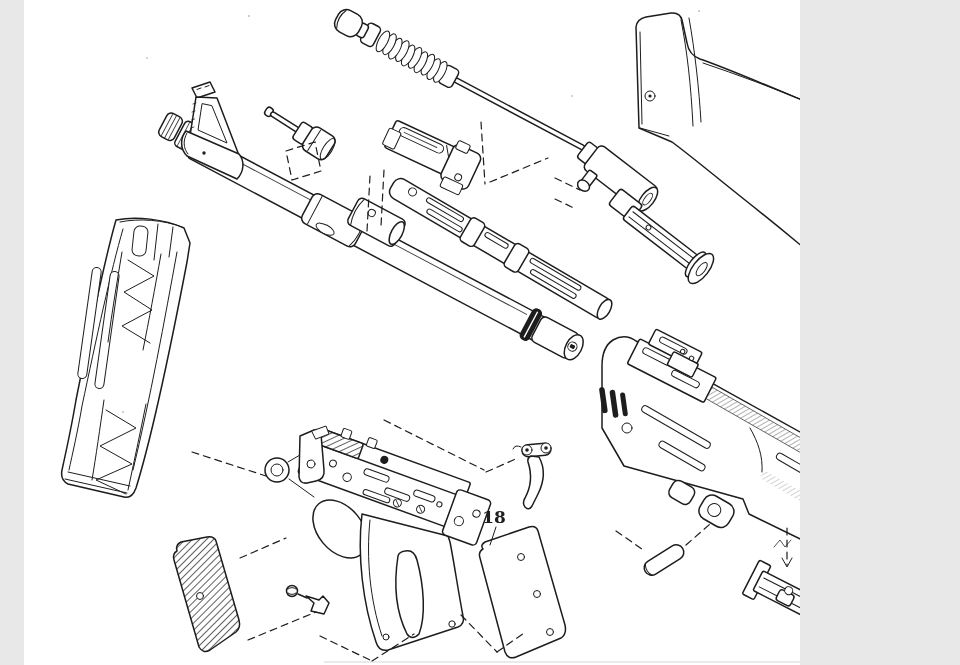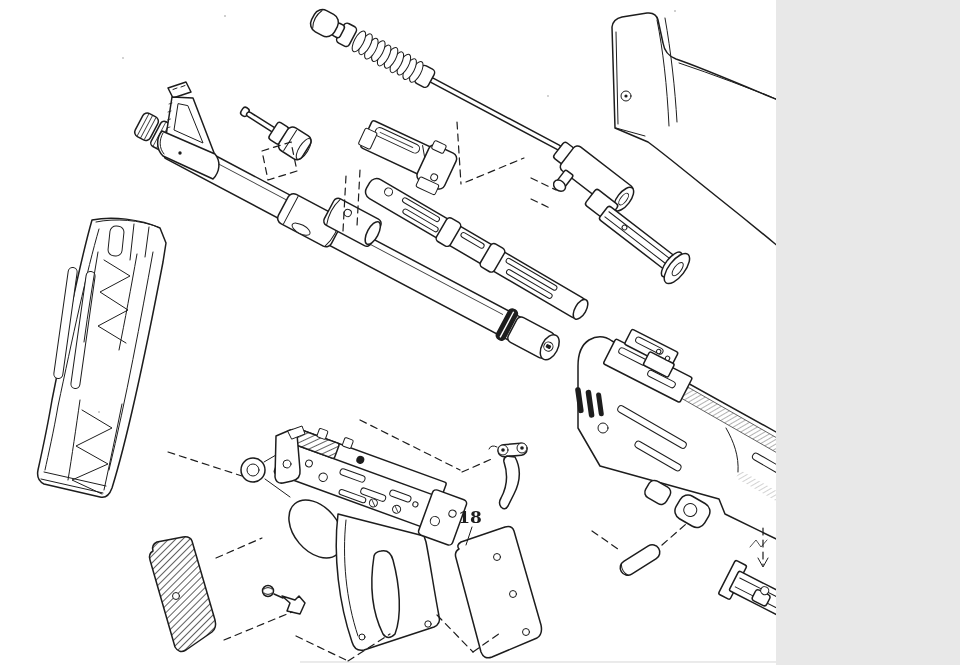--- a/index.html
+++ b/index.html
@@ -1,17 +1,17 @@
 <!DOCTYPE html>
 <html style="--ink: #1d1d1d; --paper: #ffffff;"><head>
 <meta charset="utf-8">
 <style>
   :root { --ink:#1d1d1d; --paper:#ffffff; }
   html,body { margin:0; padding:0; background:#e8e8e8; font-family:"DejaVu Sans", sans-serif; }
-  .page { width:776px; height:665px; background:var(--paper); position:relative; overflow:hidden; }
+  .page { width:776px; height:665px; background:var(--paper); position:relative; overflow:hidden;margin-left:24px; }
   svg { display:block; width:960px; height:665px; }
   
   .s  { fill:none; stroke:var(--ink); stroke-width:1.5; stroke-linecap:round; stroke-linejoin:round; }
   .f  { fill:var(--paper); stroke:var(--ink); stroke-width:1.5; stroke-linejoin:round; stroke-linecap:round; }
   .t  { stroke-width:1; }
   .tt { stroke-width:0.9; opacity:0.85; }
   .d  { fill:none; stroke:var(--ink); stroke-dasharray:7 5; stroke-width:1.2; stroke-linecap:round; }
   .k  { fill:var(--ink); stroke:none; }
   .hf { fill:url(#hatch); stroke:var(--ink); stroke-width:1.5; stroke-linejoin:round; }
   .lbl { font:700 17px "DejaVu Serif", serif; fill:var(--ink); }

